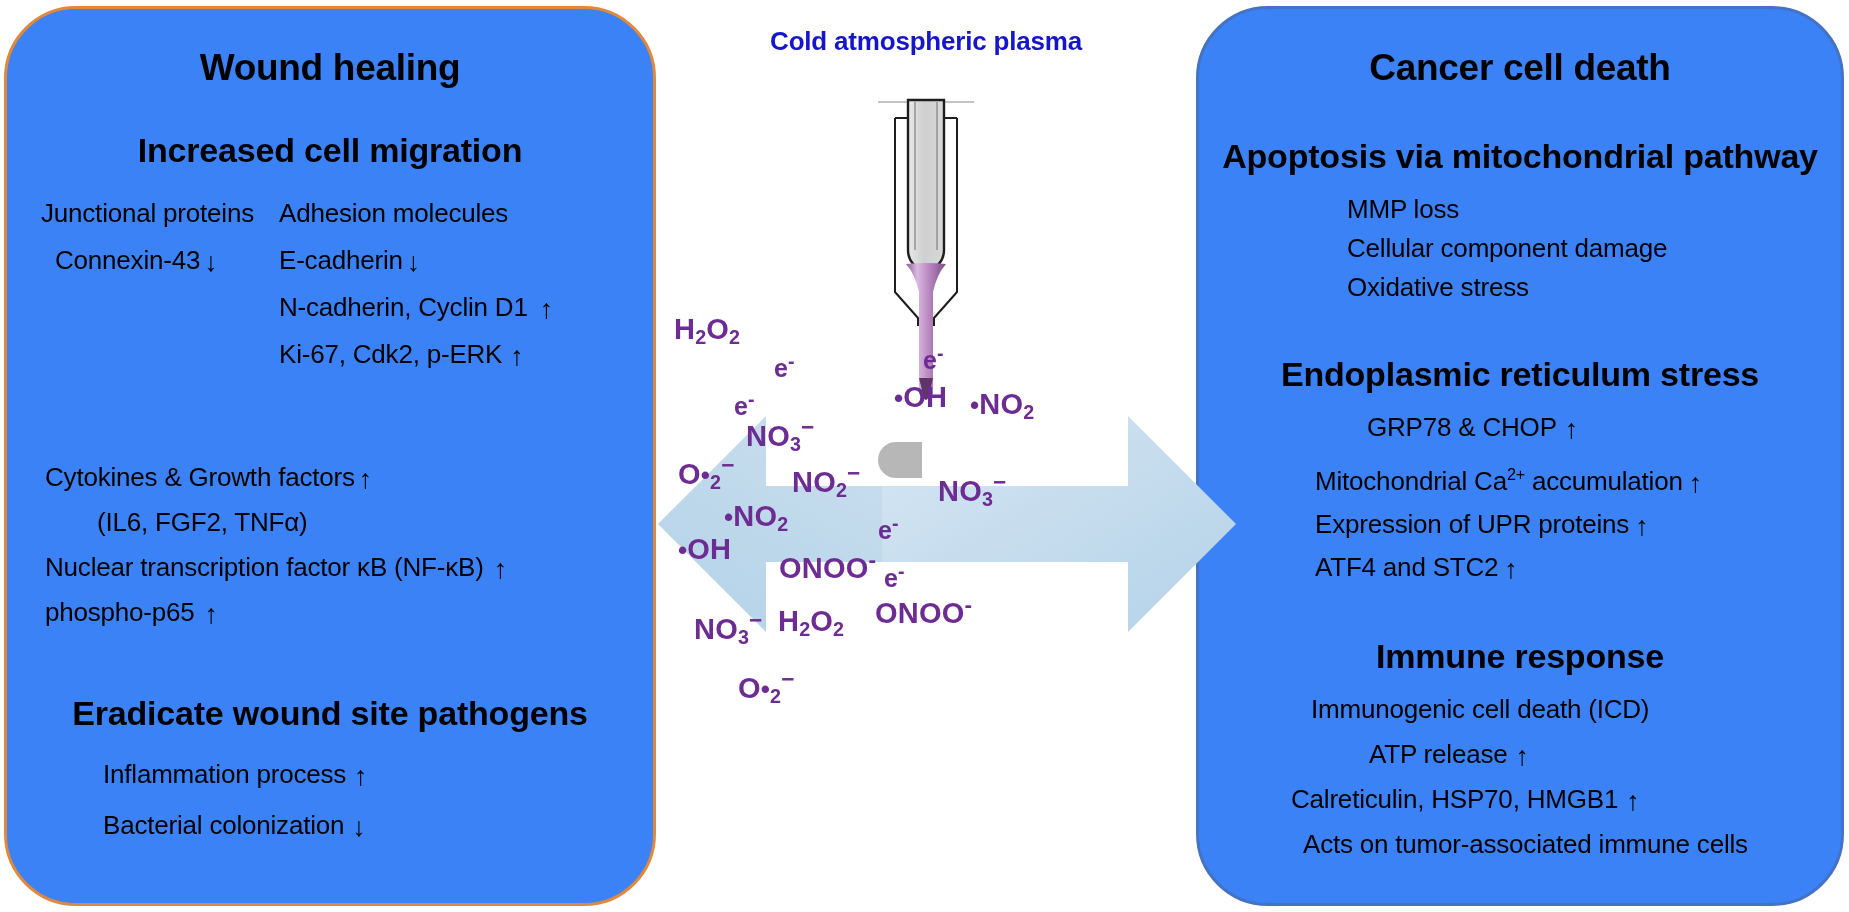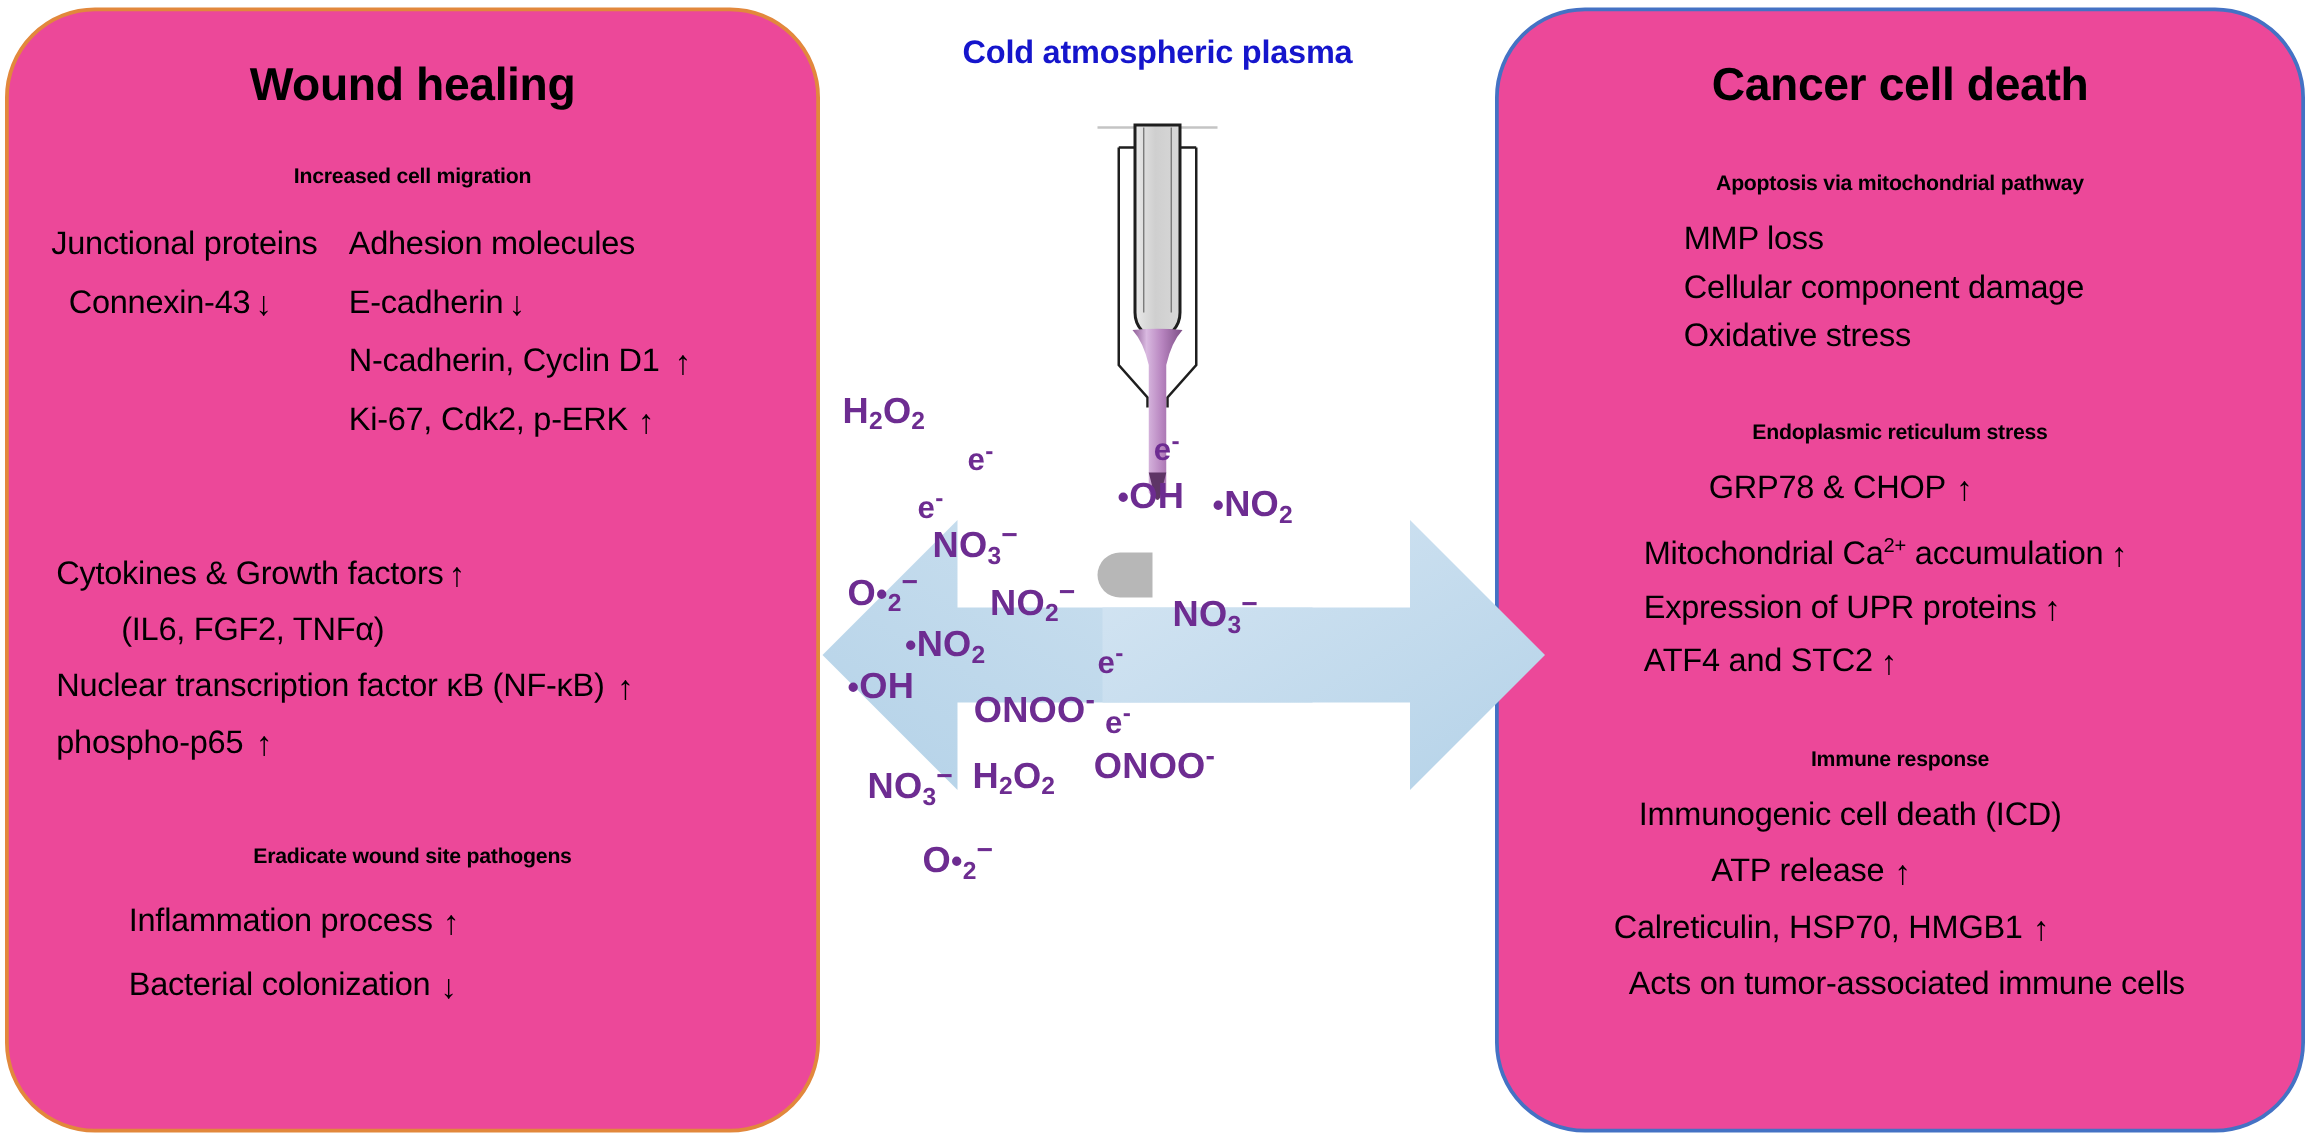--- a/index.html
+++ b/index.html
@@ -14,21 +14,21 @@
     font-family: "Liberation Sans", sans-serif;
     overflow: hidden;
   }
 
   
   .panel {
     position: absolute;
     top: 6px;
     height: 900px;
     box-sizing: border-box;
-    background: #ec4899;
+    background: #3b82f6;
     border-radius: 72px;
   }
   #panel-wound {
     left: 4px;
     width: 652px;
     border: 3px solid #E2883C;
   }
   #panel-cancer {
     left: 1196px;
     width: 648px;
@@ -41,21 +41,21 @@
     font-size: 37px;
     color: #000000;
     letter-spacing: -0.3px;
   }
   #panel-wound .panel-title { margin-top: 38px; }
   #panel-cancer .panel-title { margin-top: 38px; }
 
   .section-head {
     text-align: center;
     font-weight: bold;
-    font-size: 17px;
+    font-size: 34px;
     color: #000;
     letter-spacing: -0.2px;
   }
 
   .line {
     font-size: 26px;
     color: #000;
     white-space: nowrap;
     letter-spacing: -0.2px;
   }

